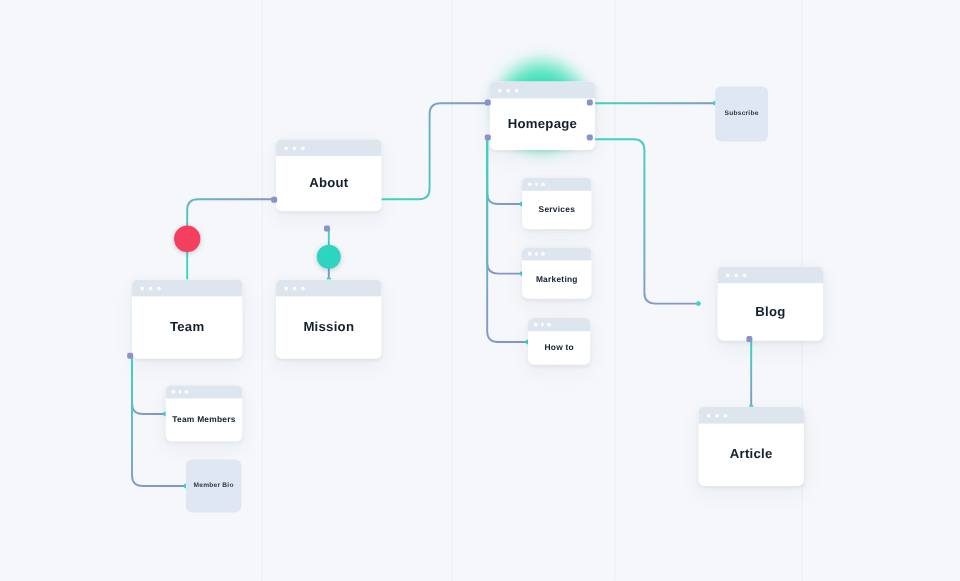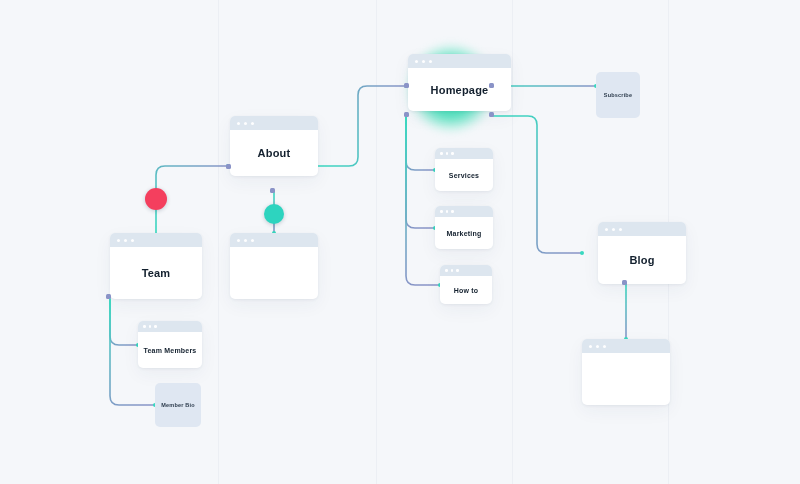--- a/index.html
+++ b/index.html
@@ -142,21 +142,21 @@
       <circle cx="274" cy="233" r="2" fill="#38d9c0"></circle>
       <path d="M 110 299 L 110 336 Q 110 345 119 345 L 138 345" fill="none" stroke="url(#g9)" stroke-width="1.6" stroke-linecap="round"></path>
       <circle cx="138" cy="345" r="2" fill="#38d9c0"></circle>
       <path d="M 110 299 L 110 396 Q 110 405 119 405 L 155 405" fill="none" stroke="url(#g10)" stroke-width="1.6" stroke-linecap="round"></path>
       <circle cx="155" cy="405" r="2" fill="#38d9c0"></circle>
     </svg>
   <div id="glow-layer">
       <div class="glow" style="left: 407px; top: 44px; width: 88px; height: 88px;"></div>
     </div>
   <div id="node-layer">
-      <div class="node" style="left: 408px; top: 54px; width: 103px; height: 57px;">
+      <div class="node" style="left: 408px; top: 68px; width: 88px; height: 57px;">
         <div class="bar" style="background: rgb(221, 230, 239);">
           <span class="dot"></span>
           <span class="dot"></span>
           <span class="dot"></span>
         </div>
         <div class="body" style="color: rgb(19, 32, 46);">Homepage</div>
       </div>
       <div class="node" style="left: 230px; top: 116px; width: 88px; height: 60px;">
         <div class="bar" style="background: rgb(221, 230, 239);">
           <span class="dot"></span>
@@ -172,35 +172,37 @@
           <span class="dot"></span>
         </div>
         <div class="body" style="color: rgb(19, 32, 46);">Team</div>
       </div>
       <div class="node" style="left: 230px; top: 233px; width: 88px; height: 66px;">
         <div class="bar" style="background: rgb(221, 230, 239);">
           <span class="dot"></span>
           <span class="dot"></span>
           <span class="dot"></span>
         </div>
+        <div class="body" style="color: rgb(19, 32, 46);">Mission</div>
       </div>
       <div class="node" style="left: 598px; top: 222px; width: 88px; height: 62px;">
         <div class="bar" style="background: rgb(221, 230, 239);">
           <span class="dot"></span>
           <span class="dot"></span>
           <span class="dot"></span>
         </div>
         <div class="body" style="color: rgb(19, 32, 46);">Blog</div>
       </div>
       <div class="node" style="left: 582px; top: 339px; width: 88px; height: 66px;">
         <div class="bar" style="background: rgb(221, 230, 239);">
           <span class="dot"></span>
           <span class="dot"></span>
           <span class="dot"></span>
         </div>
+        <div class="body" style="color: rgb(19, 32, 46);">Article</div>
       </div>
       <div class="node sm" style="left: 435px; top: 148px; width: 58px; height: 43px;">
         <div class="bar" style="background: rgb(221, 230, 239);">
           <span class="dot"></span>
           <span class="dot"></span>
           <span class="dot"></span>
         </div>
         <div class="body" style="color: rgb(19, 32, 46);">Services</div>
       </div>
       <div class="node sm" style="left: 435px; top: 206px; width: 58px; height: 43px;">

